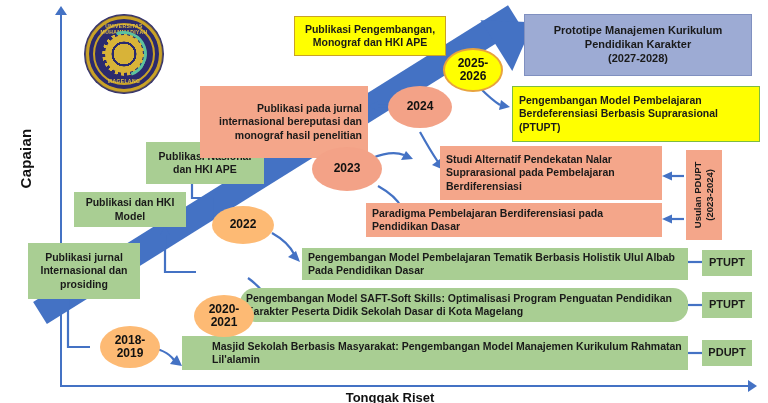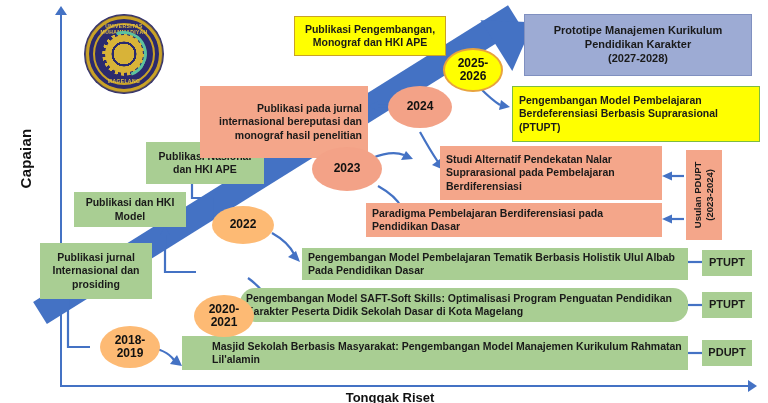--- a/index.html
+++ b/index.html
@@ -266,21 +266,21 @@
     <span>2024</span>
   </div>
 
   <div class="ell yellowe" style="left:443px;top:48px;width:60px;height:44px;">
     <div>
       <div>2025-</div>
       <div>2026</div>
     </div>
   </div>
 
-  <div class="node green center" style="left:40px;top:243px;width:112px;height:56px;">
+  <div class="node green center" style="left:28px;top:243px;width:112px;height:56px;">
     <span>Publikasi jurnal Internasional dan prosiding</span>
   </div>
 
   <div class="node green center" style="left:74px;top:192px;width:112px;height:35px;">
     <span>Publikasi dan HKI Model</span>
   </div>
 
   <div class="node green center" style="left:146px;top:142px;width:118px;height:42px;">
     <span>Publikasi Nasional dan HKI APE</span>
   </div>

